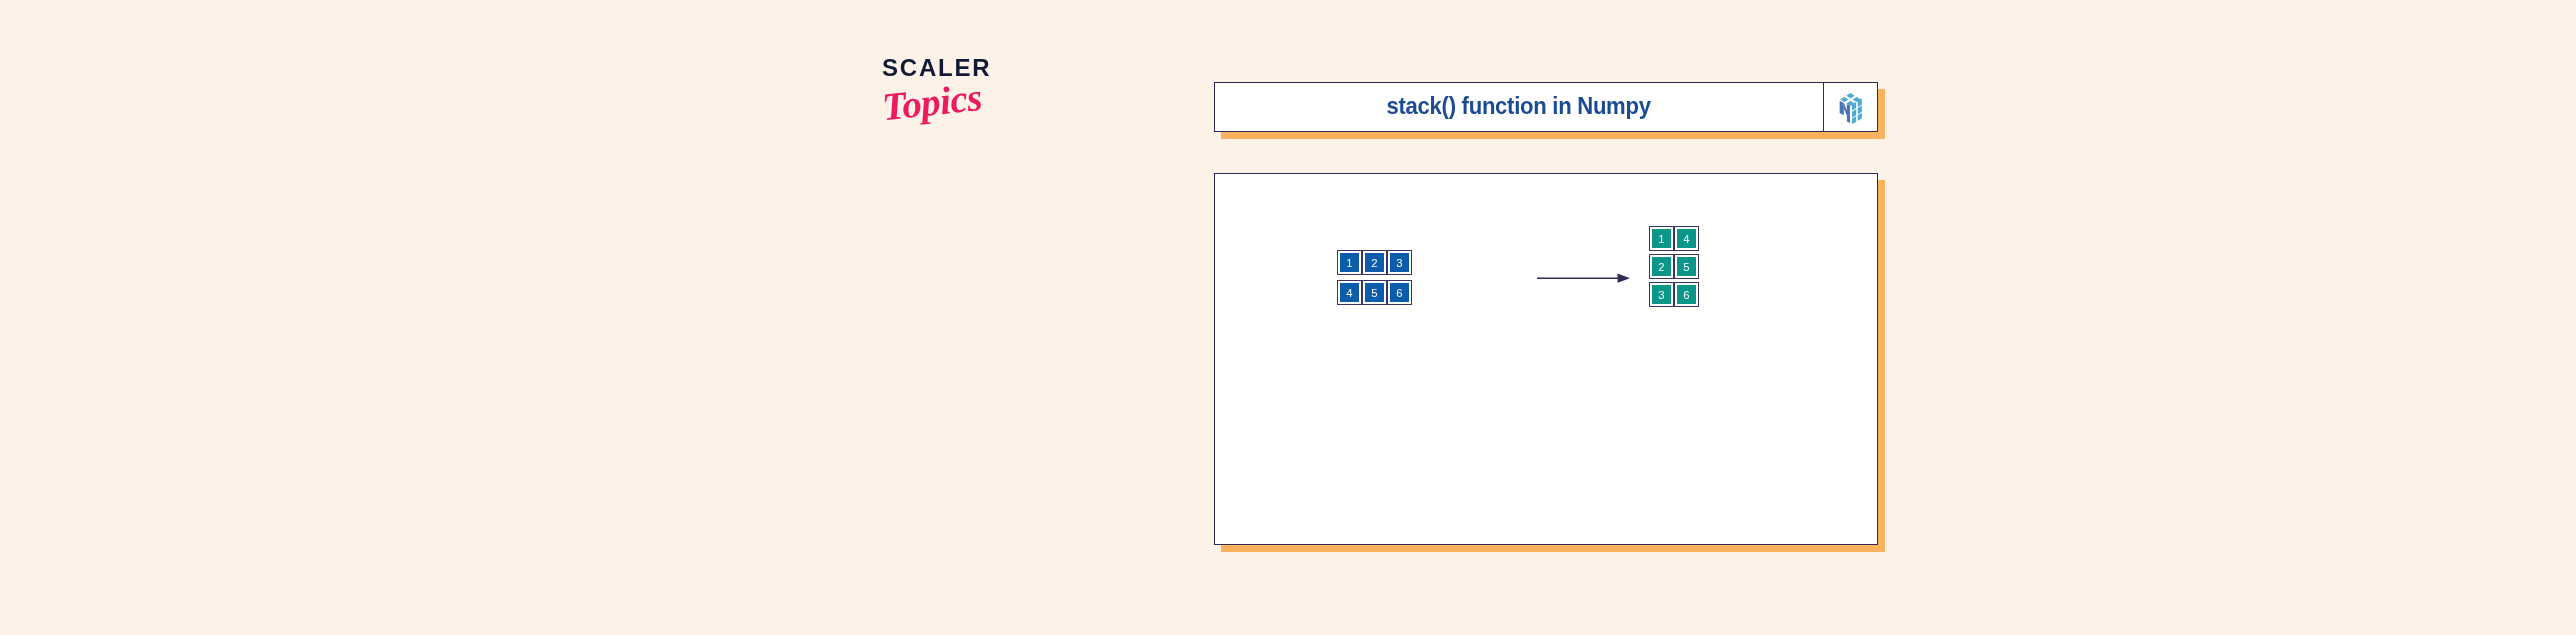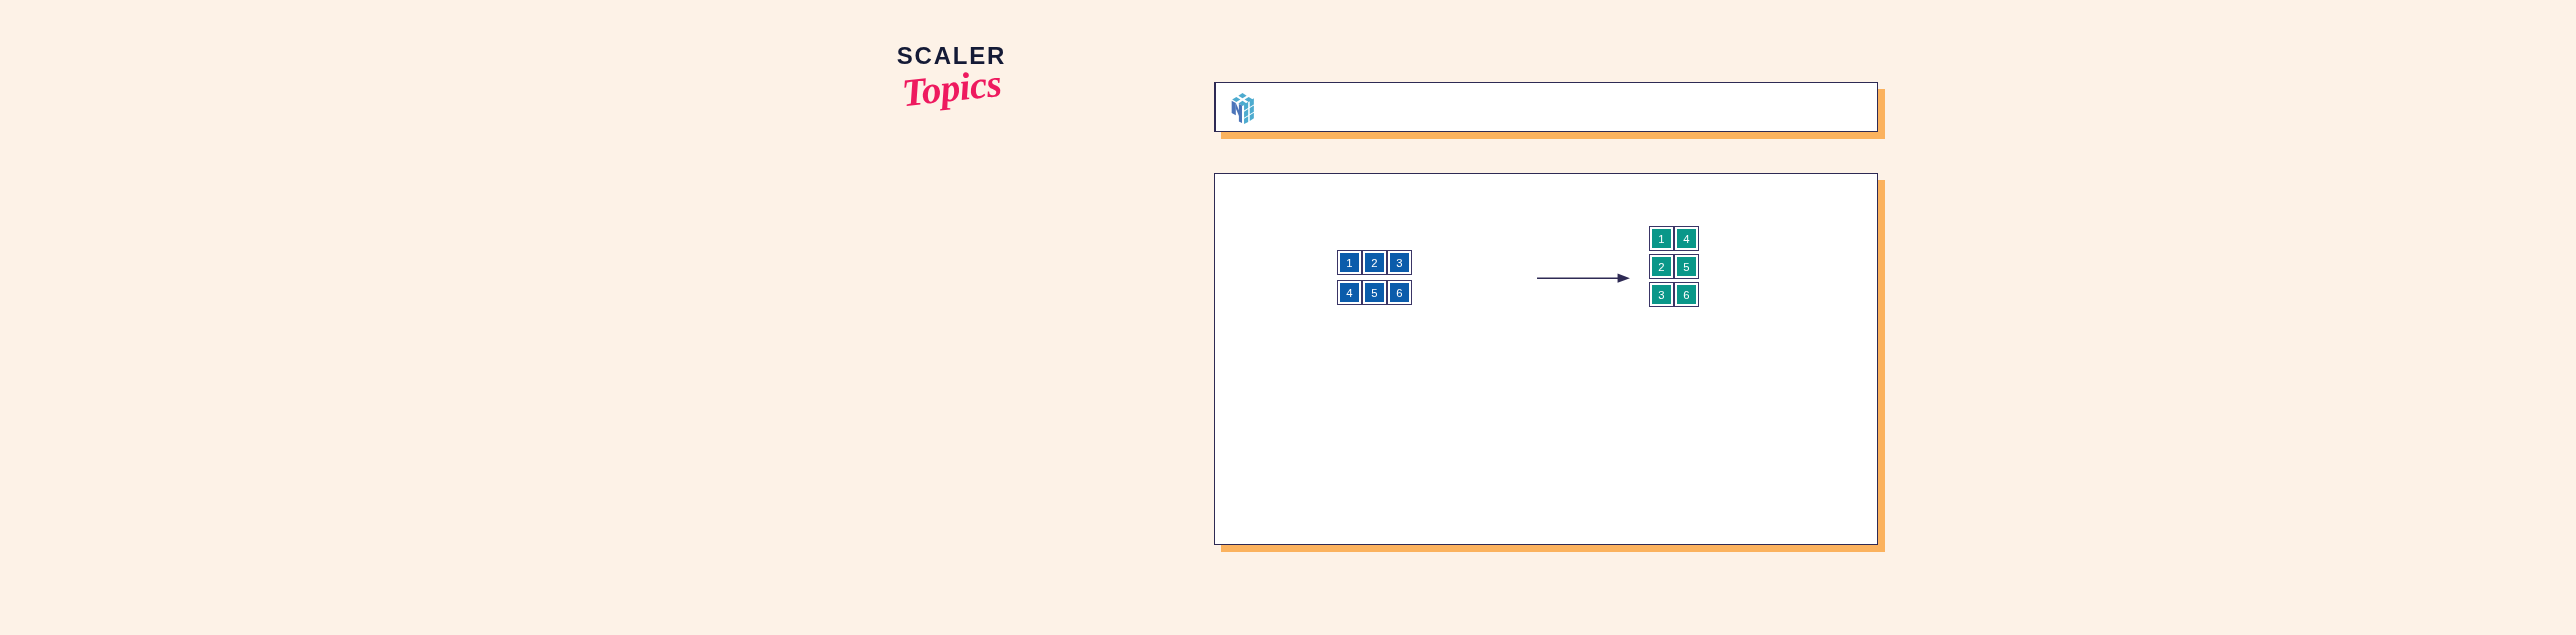--- a/index.html
+++ b/index.html
@@ -13,24 +13,24 @@
   body {
     background: #FDF2E7;
     font-family: "Liberation Sans", sans-serif;
     position: relative;
   }
 
   
   #brand-logo {
     position: absolute;
     left: 882px;
-    top: 44px;
+    top: 56px;
     width: 139px;
     height: 82px;
-    text-align: center;
+    text-align: left;
   }
   #brand-wordmark {
     font-family: "Liberation Sans", sans-serif;
     font-weight: 700;
     font-size: 24px;
     letter-spacing: 1.8px;
     color: #141A36;
     line-height: 1;
   }
   #brand-script {
@@ -189,20 +189,23 @@
 <body>
 
 <div id="brand-logo">
   <div id="brand-wordmark">SCALER</div>
   <div id="brand-script">Topics</div>
 </div>
 
 <div id="title-bar-wrap">
   <div id="title-bar-shadow"></div>
   <div id="title-bar">
+    <div id="title-text-cell">
+      <div id="title-text">stack() function in Numpy</div>
+    </div>
     <div id="title-logo-cell">
       <svg id="numpy-icon" width="31" height="33" viewBox="0 0 60 64">
 
         <polygon points="30,4 38,9 30,14 22,9" fill="#4DABCF"></polygon>
         <polygon points="18,11.5 26,16.5 18,21.5 10,16.5" fill="#4DABCF"></polygon>
         <polygon points="42,11.5 50,16.5 42,21.5 34,16.5" fill="#4DABCF"></polygon>
         <polygon points="30,19 38,24 30,29 22,24" fill="#4DABCF"></polygon>
 
         <polygon points="33,26 41,21 41,33 33,38" fill="#4DABCF"></polygon>
         <polygon points="44,19 52,14 52,26 44,31" fill="#4DABCF"></polygon>

